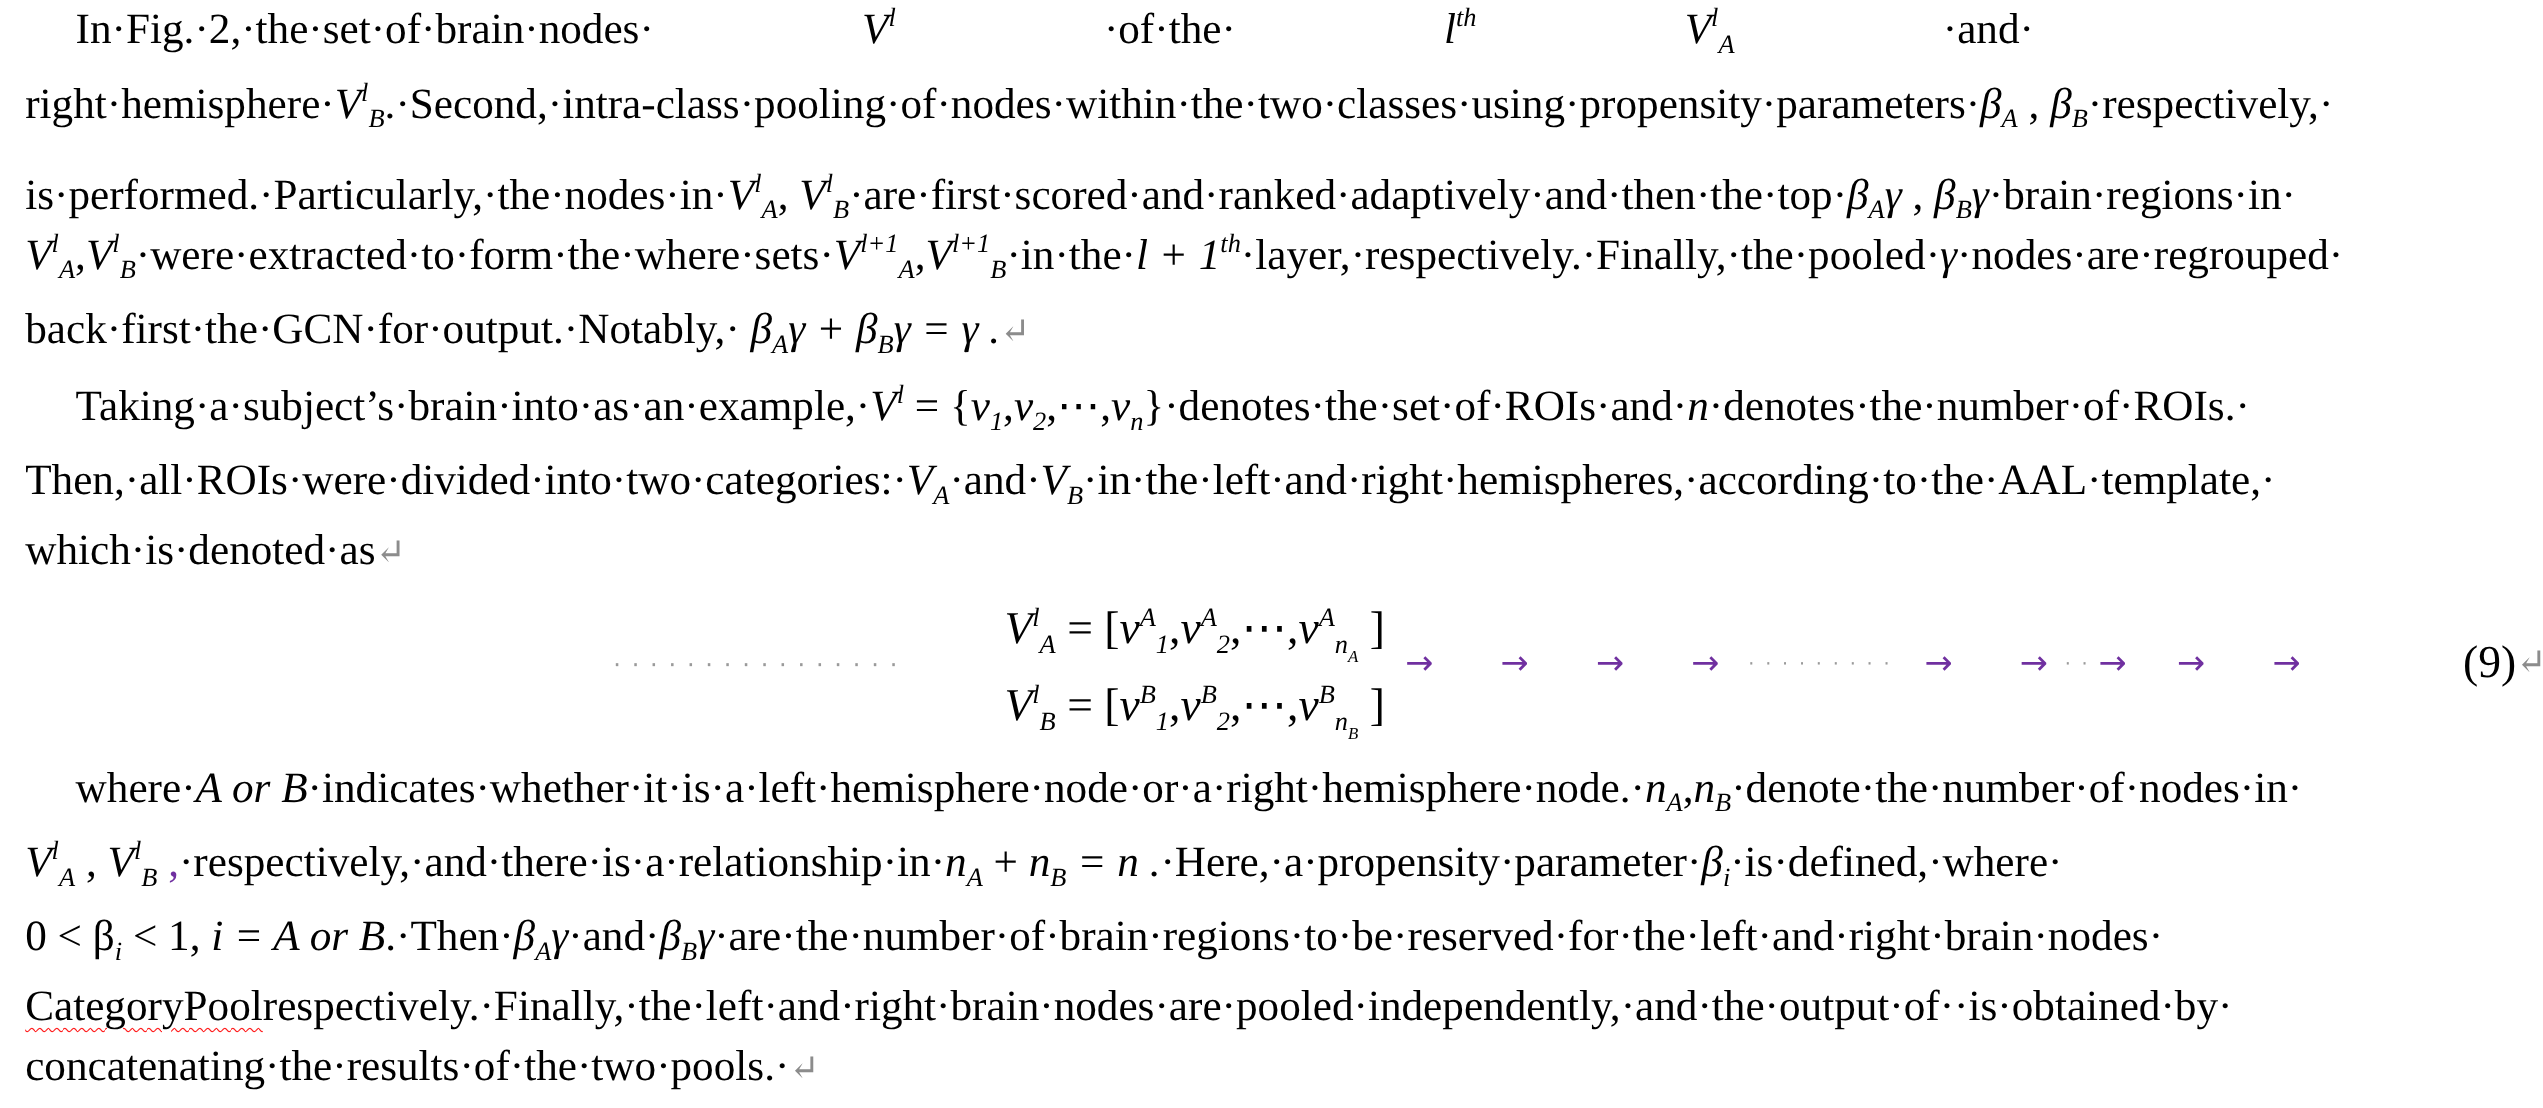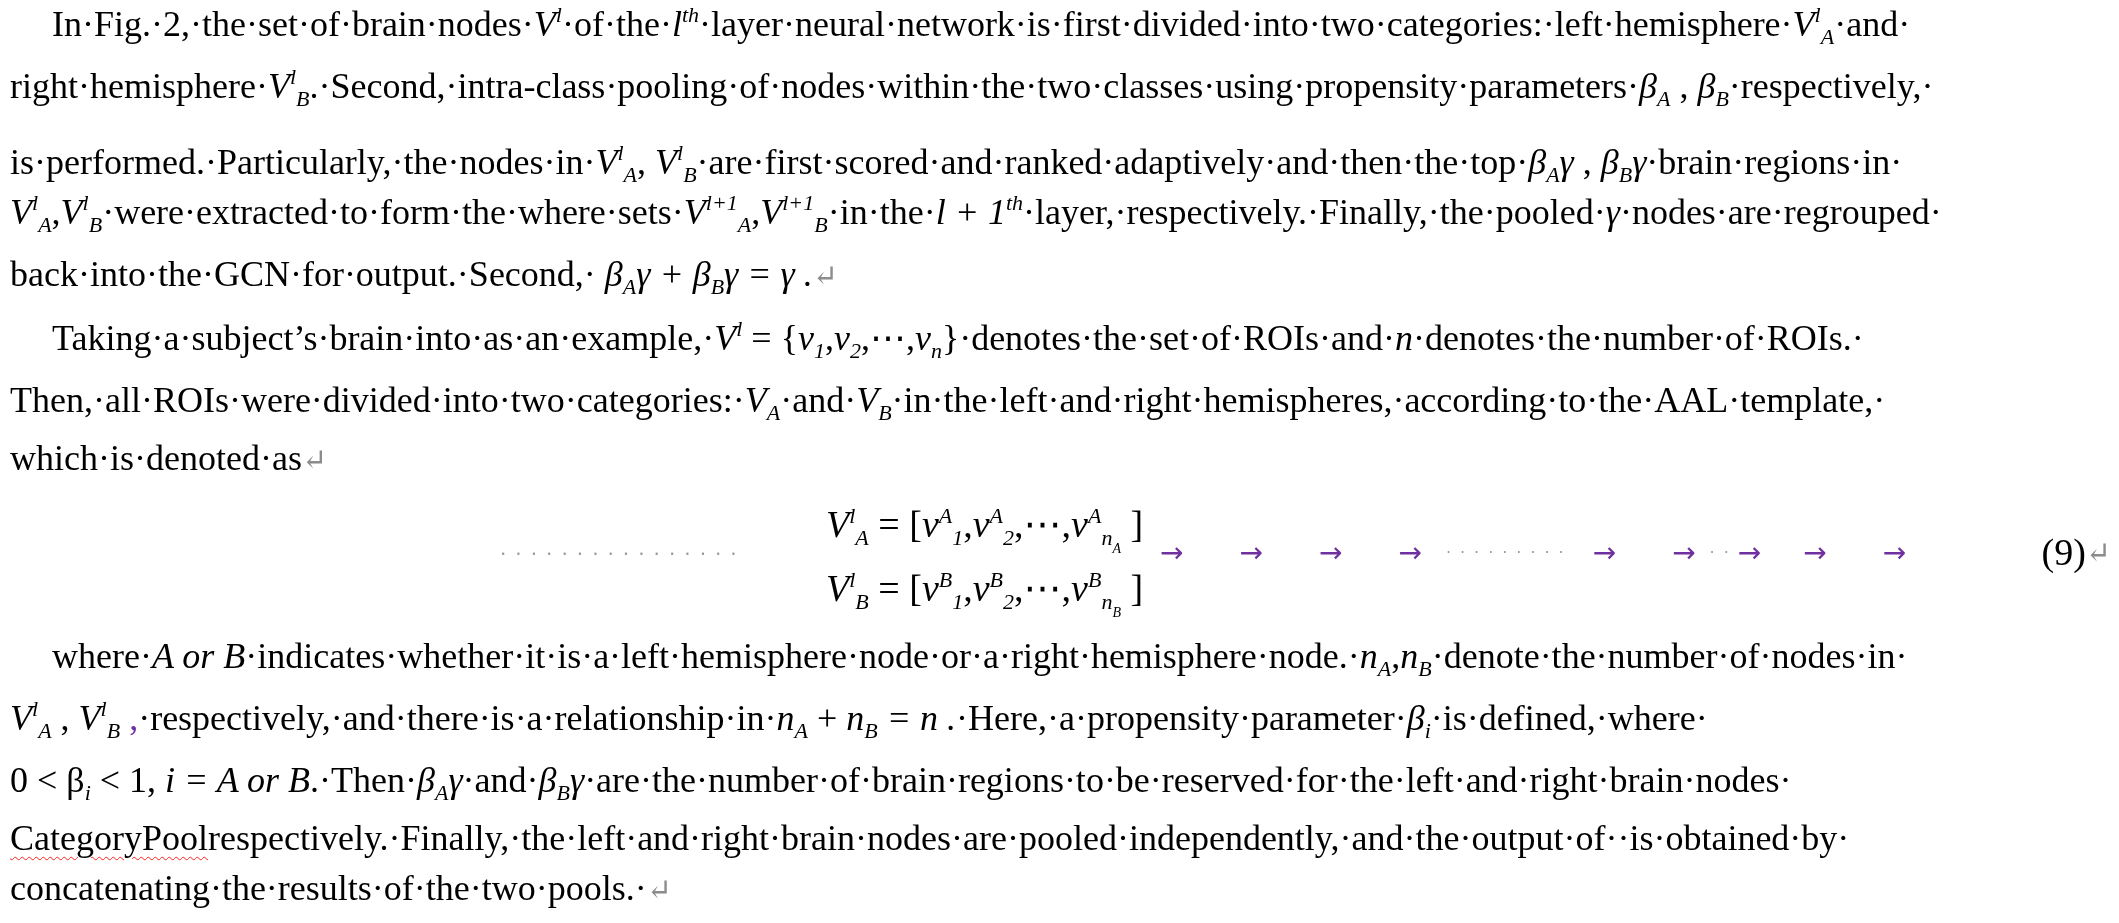--- a/index.html
+++ b/index.html
@@ -1,21 +1,21 @@
 <!DOCTYPE html>
 <html><head>
 <meta charset="utf-8">
 <style>
   html, body { margin: 0; padding: 0; background: #ffffff; }
   body {
     width: 2119px; height: 923px; overflow: hidden;
     font-family: "Liberation Serif", "DejaVu Serif", serif;
     color: #000;
   }
-  .page { position: relative; width: 1694px; height: 923px; }
+  .page { position: relative; width: 1694px; height: 923px; margin-left: 11px; }
   .line {
     position: absolute; left: 10px; right: 10px;
     font-size: 36px; line-height: 44px; white-space: nowrap;
     display: flex; justify-content: space-between; align-items: baseline;
   }
   .line.indent { left: 52px; }
   .line.left { justify-content: flex-start; gap: 0; }
   .seg { white-space: pre; }
   .m { font-style: italic; font-family: "Liberation Serif", serif; }
   .mn { font-style: normal; }
@@ -52,21 +52,20 @@
 </head>
 <body>
 
 <div class="page">
 
   <div class="line indent" style="top:2px">
     <span class="seg">In·Fig.·2,·the·set·of·brain·nodes·</span>
     <span class="m"><span>V</span><sup>l</sup></span>
     <span class="seg">·of·the·</span>
     <span class="m"><span>l</span><sup>th</sup></span>
-    <span class="seg">·layer·neural·network·is·first·divided·into·two·categories:·left·hemisphere·</span>
     <span class="m"><span>V</span><sup>l</sup><sub>A</sub></span>
     <span class="seg">·and·</span>
   </div>
 
   <div class="line" style="top:64px">
     <span class="seg">right·hemisphere·</span>
     <span class="m"><span>V</span><sup>l</sup><sub>B</sub></span>
     <span class="seg">.·Second,·intra-class·pooling·of·nodes·within·the·two·classes·using·propensity·parameters·</span>
     <span class="m"><span>β</span><sub>A</sub><span class="mn"> , </span><span>β</span><sub>B</sub></span>
     <span class="seg">·respectively,·</span>
@@ -85,21 +84,21 @@
     <span class="seg">·were·extracted·to·form·the·where·sets·</span>
     <span class="m">V<sup>l+1</sup><sub>A</sub><span class="mn">,</span>V<sup>l+1</sup><sub>B</sub></span>
     <span class="seg">·in·the·</span>
     <span class="m"><span>l + 1</span><sup>th</sup></span>
     <span class="seg">·layer,·respectively.·Finally,·the·pooled·</span>
     <span class="m">γ</span>
     <span class="seg">·nodes·are·regrouped·</span>
   </div>
 
   <div class="line left" style="top:252px">
-    <span class="seg">back·into·the·GCN·for·output.·Second,·</span>
+    <span class="seg">back·first·the·GCN·for·output.·Notably,·</span>
     <span class="m">&nbsp;β<sub>A</sub>γ + β<sub>B</sub>γ<span> = γ .</span></span>
     <span class="pilcrow">↵</span>
   </div>
 
   <div class="line indent" style="top:316px">
     <span class="seg">Taking·a·subject’s·brain·into·as·an·example,·</span>
     <span class="m"><span>V</span><sup>l</sup><span class="mn"> = {</span>v<sub>1</sub><span class="mn">,</span>v<sub>2</sub><span class="mn">,</span><span class="mn">⋯</span><span class="mn">,</span>v<sub>n</sub><span class="mn">}</span></span>
     <span class="seg">·denotes·the·set·of·ROIs·and·</span>
     <span class="m">n</span>
     <span class="seg">·denotes·the·number·of·ROIs.·</span>

